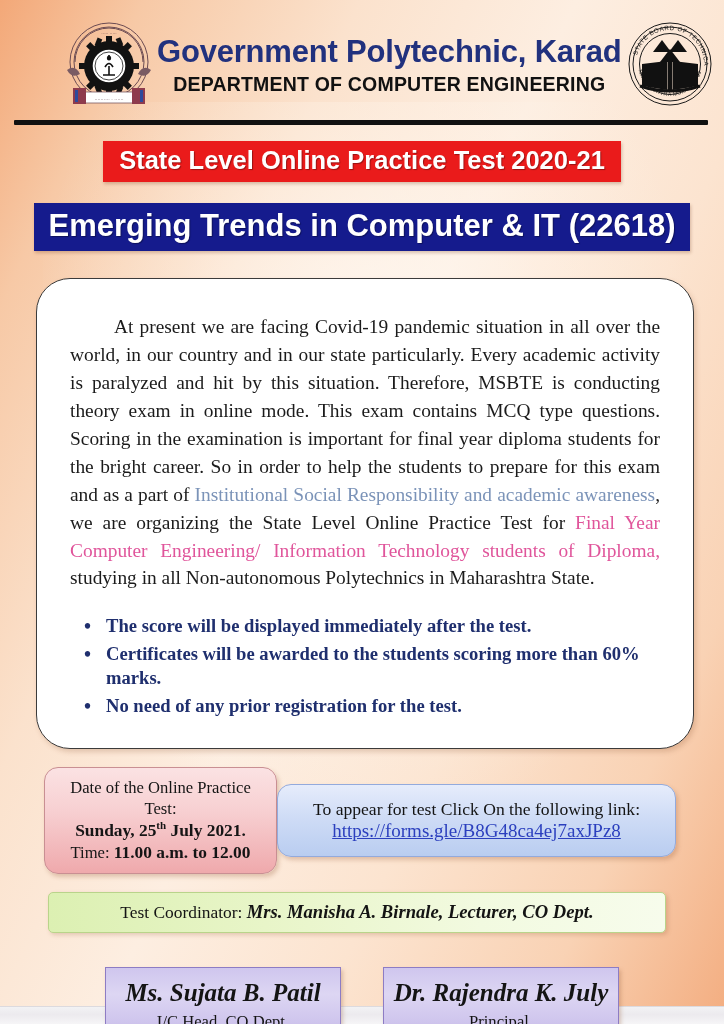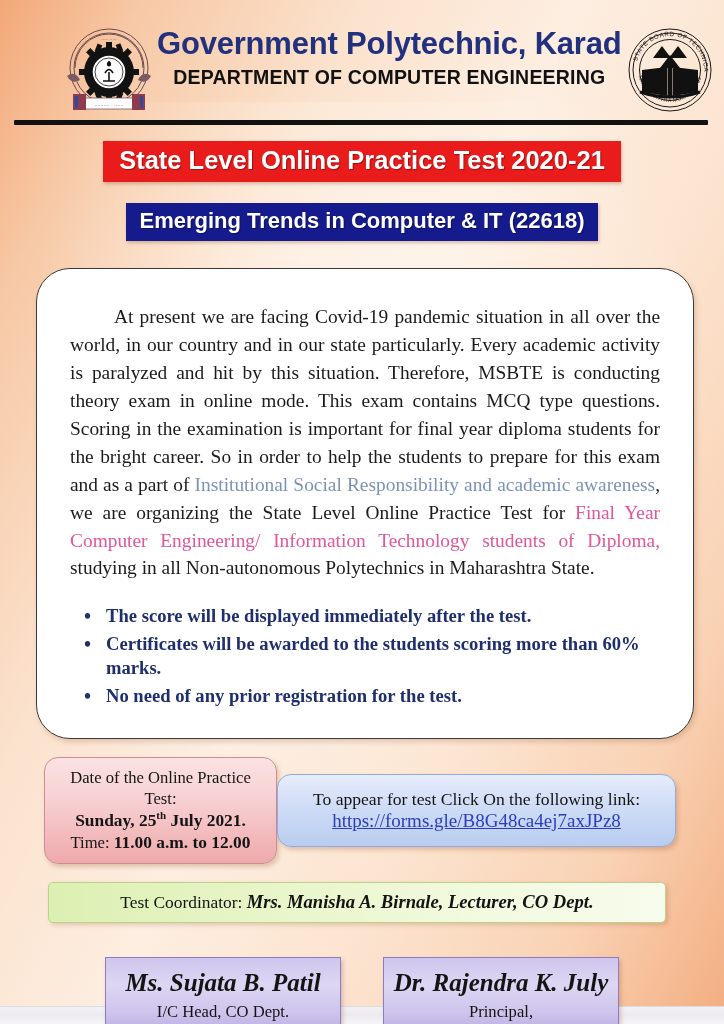--- a/index.html
+++ b/index.html
@@ -46,20 +46,21 @@
     height: 17px;
     background: linear-gradient(#f2f2f4, #eceaee 45%, #f6f5f7);
     border-top: 1px solid #dcdade;
   }
 
   
   .header {
     position: relative;
     z-index: 2;
     display: flex;
+    align-items: center;
     justify-content: space-between;
     padding: 24px 22px 0 22px;
     height: 104px;
     box-sizing: border-box;
     margin-left: 39px;
   }
   .logo-left, .logo-right {
     width: 96px;
     height: 92px;
     flex: 0 0 auto;
@@ -115,21 +116,21 @@
   }
   .banner-red {
     background: #ea1b1b;
     font-size: 25.5px;
     padding: 5px 16px 7px 16px;
     margin-top: 16px;
     box-shadow: 1px 2px 3px rgba(120,60,30,0.28);
   }
   .banner-blue {
     background: #151b8d;
-    font-size: 22px;
+    font-size: 31px;
     padding: 5px 14px 7px 14px;
     margin-top: 21px;
     box-shadow: 1px 2px 3px rgba(120,60,30,0.28);
   }
 
   
   .card {
     position: relative;
     z-index: 2;
     margin: 27px 30px 0 36px;

